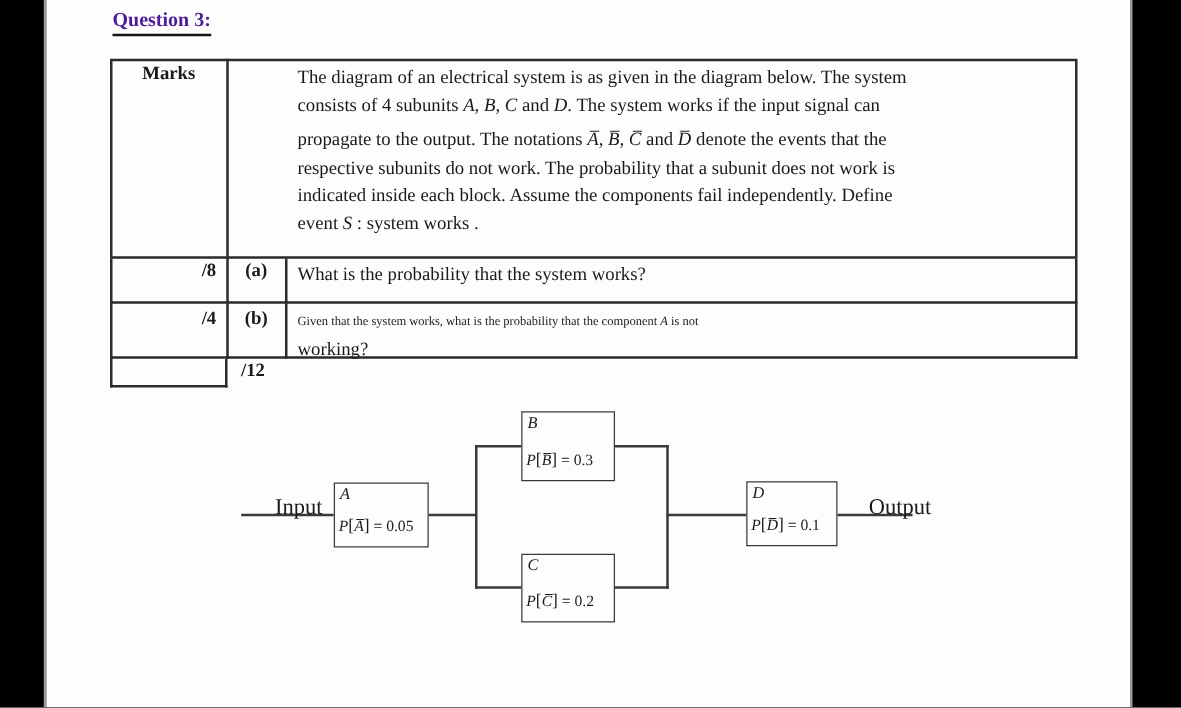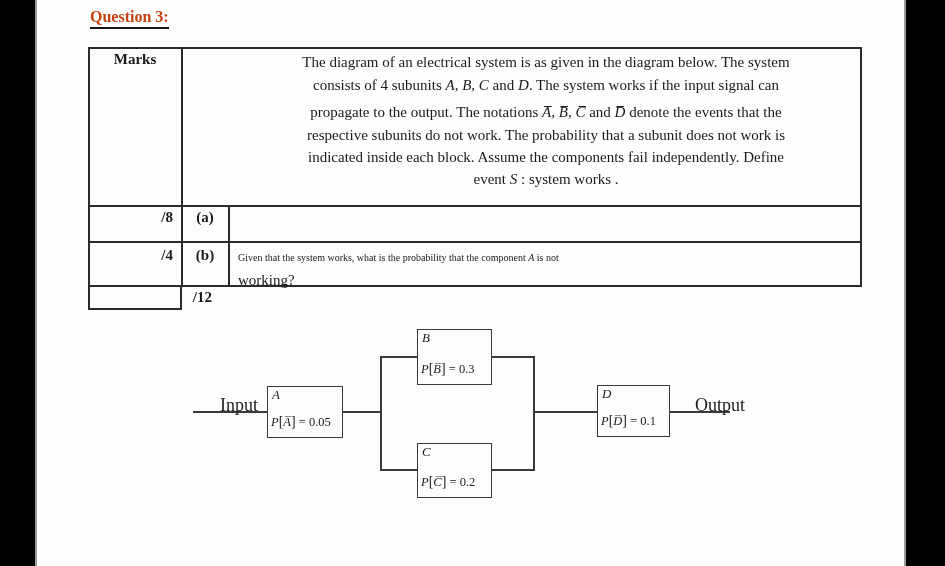--- a/index.html
+++ b/index.html
@@ -7,21 +7,21 @@
   .page {
     position:relative; width:945px; height:566px; background:#fdfdfd;
     font-family:"Liberation Serif", serif; color:#1a1a1a; overflow:hidden;
   }
   .bar { position:absolute; top:0; height:566px; background:#000; }
   .bar.left { left:0; width:37px; border-right:2px solid #9a9a9a; }
   .bar.right { right:0; width:41px; border-left:2px solid #9a9a9a; }
 
   .title {
     position:absolute; left:90px; top:8px;
-    font-size:16px; font-weight:bold; color:#c2410c;
+    font-size:16px; font-weight:bold; color:#4c1d95;
     border-bottom:2px solid #151515; padding-bottom:1px;
   }
 
   
   .trow { position:absolute; border:2px solid #2b2b2b; background:transparent; }
   .trow1 { left:88px; top:47px;  width:774px; height:160px; }
   .trow2 { left:88px; top:207px; width:774px; height:36px; border-top:none; }
   .trow3 { left:88px; top:243px; width:774px; height:44px; border-top:none; }
   .trow4 { left:88px; top:287px; width:94px;  height:23px; border-top:none; }
   .vline { position:absolute; width:2px; background:#2b2b2b; }
@@ -40,21 +40,21 @@
   .m-b { left:88px; top:247px; }
   .m-t { left:88px; top:289px;margin-left:39px; }
   .sub-label {
     position:absolute; left:182px; width:46px; text-align:center;
     font-size:15px; font-weight:bold;
   }
   .l-a { top:209px; }
   .l-b { top:247px; }
 
   .intro { position:absolute; left:238px; top:50px; width:616px; font-size:15px; }
-  .tl { position:absolute; left:0; width:616px; height:22px; line-height:22px; white-space:nowrap;text-align:center; }
+  .tl { position:absolute; left:0; width:616px; height:22px; line-height:22px; white-space:nowrap; }
   .tl1 { top:1px; } .tl2 { top:24px; } .tl3 { top:51px; }
   .tl4 { top:74px; } .tl5 { top:96px; } .tl6 { top:118px; }
   .qa-text { position:absolute; left:238px; top:209px; width:616px; font-size:15px; line-height:22px; }
   .qb-line1 { position:absolute; left:238px; top:247px; width:616px; font-size:10px; line-height:22px; }
   .qb-line2 { position:absolute; left:238px; top:269px; width:616px; font-size:15px; line-height:22px; }
   i.v { font-style:italic; }
 
   
   .wire { position:absolute; background:#3a3a3a; }
   .blk {
@@ -88,20 +88,21 @@
     <div class="tl tl1">The diagram of an electrical system is as given in the diagram below. The system</div>
     <div class="tl tl2"><span>consists of 4 subunits </span><i class="v">A, B, C</i><span> and </span><i class="v">D</i><span>. The system works if the input signal can</span></div>
     <div class="tl tl3"><span>propagate to the output. The notations </span><i class="v">A̅, B̅, C̅</i><span> and </span><i class="v">D̅</i><span> denote the events that the</span></div>
     <div class="tl tl4">respective subunits do not work. The probability that a subunit does not work is</div>
     <div class="tl tl5">indicated inside each block. Assume the components fail independently. Define</div>
     <div class="tl tl6"><span>event </span><i class="v">S</i><span> :  system works .</span></div>
   </div>
 
   <div class="marks-cell m-a">/8</div>
   <div class="sub-label l-a">(a)</div>
+  <div class="qa-text">What is the probability that the system works?</div>
 
   <div class="marks-cell m-b">/4</div>
   <div class="sub-label l-b">(b)</div>
   <div class="qb-line1"><span>Given that the system works, what is the probability that the component </span><i class="v">A</i><span> is not</span></div>
   <div class="qb-line2">working?</div>
 
   <div class="marks-cell m-t">/12</div>
 
   <div class="wire" style="left:193px; top:411px; width:74px; height:2px;"></div>
   <div class="wire" style="left:342px; top:411px; width:38px; height:2px;"></div>

